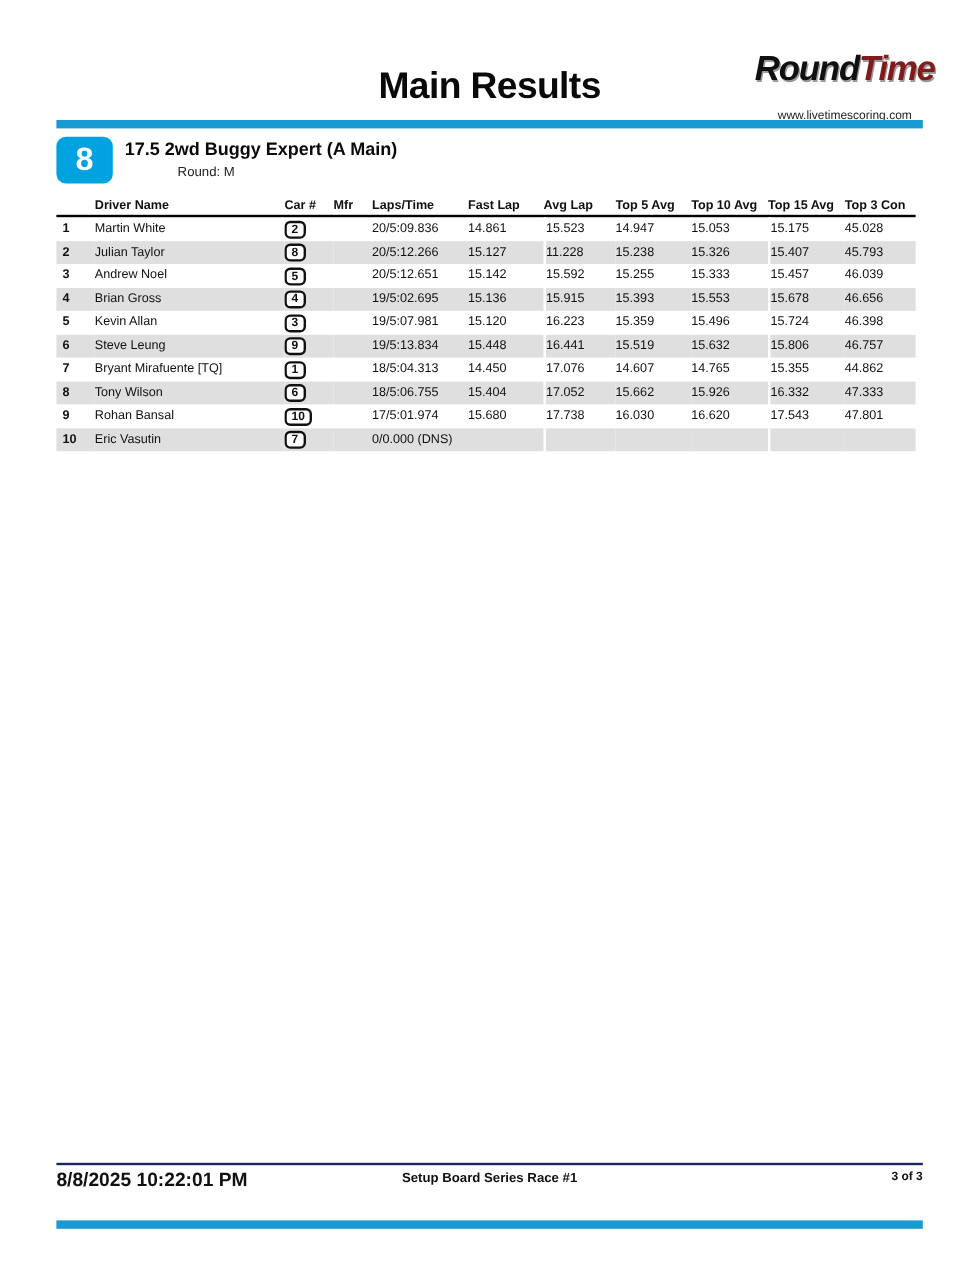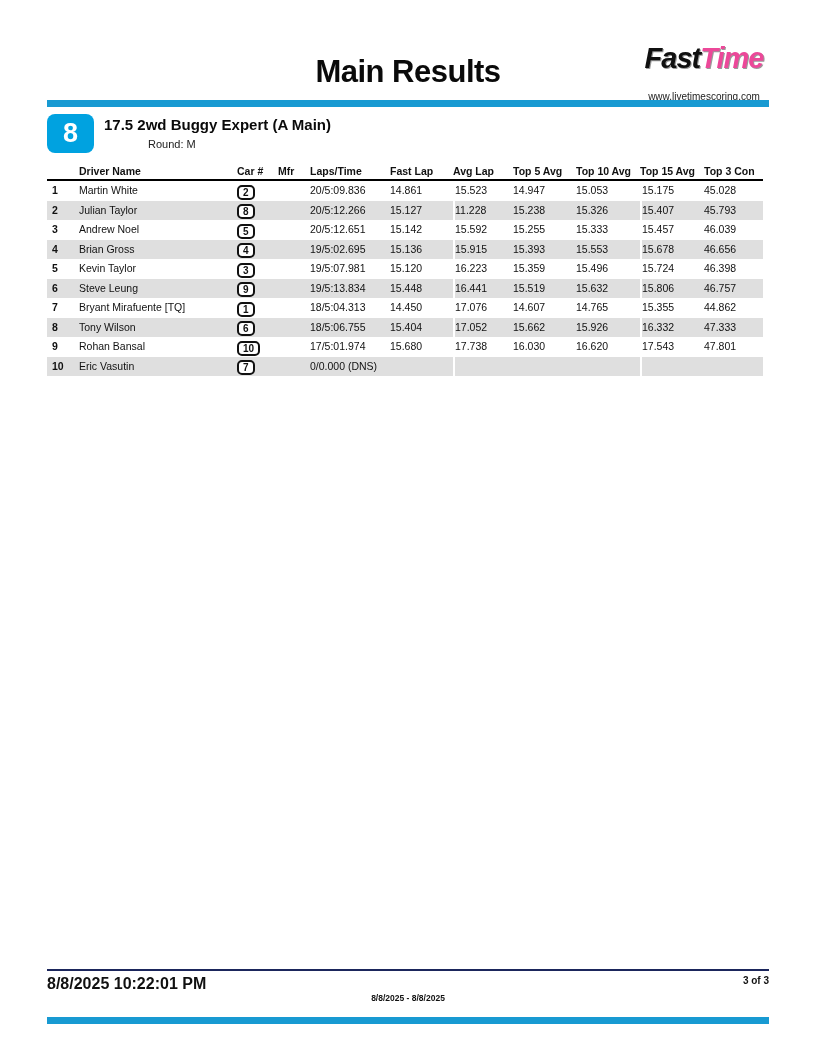--- a/index.html
+++ b/index.html
@@ -159,21 +159,21 @@
   }
 </style>
 </head>
 <body>
 
 <div class="page">
 
   <div class="page-title">Main Results</div>
 
   <div class="logo-block">
-    <div class="logo-text"><span class="logo-live">Fast</span><span class="logo-time" style="color: #ec4899;">Time</span></div>
+    <div class="logo-text"><span class="logo-live">Round</span><span class="logo-time" style="color: #7f1d1d;">Time</span></div>
     <div class="logo-url">www.livetimescoring.com</div>
   </div>
 
   <div class="top-bar" style="background: rgb(24, 154, 210);"></div>
 
   <div class="race-num-box" style="background: rgb(0, 162, 224);">8</div>
   <div class="race-class">17.5 2wd Buggy Expert (A Main)</div>
   <div class="race-round">Round: M</div>
 
   <div class="results-table">
@@ -238,21 +238,21 @@
           <div class="cell c-laps_time">19/5:02.695</div>
           <div class="cell c-fast_lap">15.136</div>
           <div class="cell c-avg_lap">15.915</div>
           <div class="cell c-top5">15.393</div>
           <div class="cell c-top10">15.553</div>
           <div class="cell c-top15">15.678</div>
           <div class="cell c-top3con">46.656</div>
         </div>
         <div class="trow">
           <div class="cell c-pos">5</div>
-          <div class="cell c-driver">Kevin Taylor</div>
+          <div class="cell c-driver">Kevin Allan</div>
           <div class="cell c-car"><span class="badge">3</span></div>
           <div class="cell c-mfr"></div>
           <div class="cell c-laps_time">19/5:07.981</div>
           <div class="cell c-fast_lap">15.120</div>
           <div class="cell c-avg_lap">16.223</div>
           <div class="cell c-top5">15.359</div>
           <div class="cell c-top10">15.496</div>
           <div class="cell c-top15">15.724</div>
           <div class="cell c-top3con">46.398</div>
         </div>
@@ -319,17 +319,17 @@
           <div class="cell c-top5"></div>
           <div class="cell c-top10"></div>
           <div class="cell c-top15"></div>
           <div class="cell c-top3con"></div>
         </div>
       </div>
   </div>
 
   <div class="footer-line" style="background: rgb(27, 38, 92);"></div>
   <div class="footer-printed">8/8/2025 10:22:01 PM</div>
-  <div class="footer-range">8/8/2025 - 8/8/2025</div>
+  <div class="footer-series">Setup Board Series Race #1</div>
   <div class="footer-page">3 of 3</div>
   <div class="bottom-bar" style="background: rgb(24, 154, 210);"></div>
 
 </div>
 
 </body></html>

